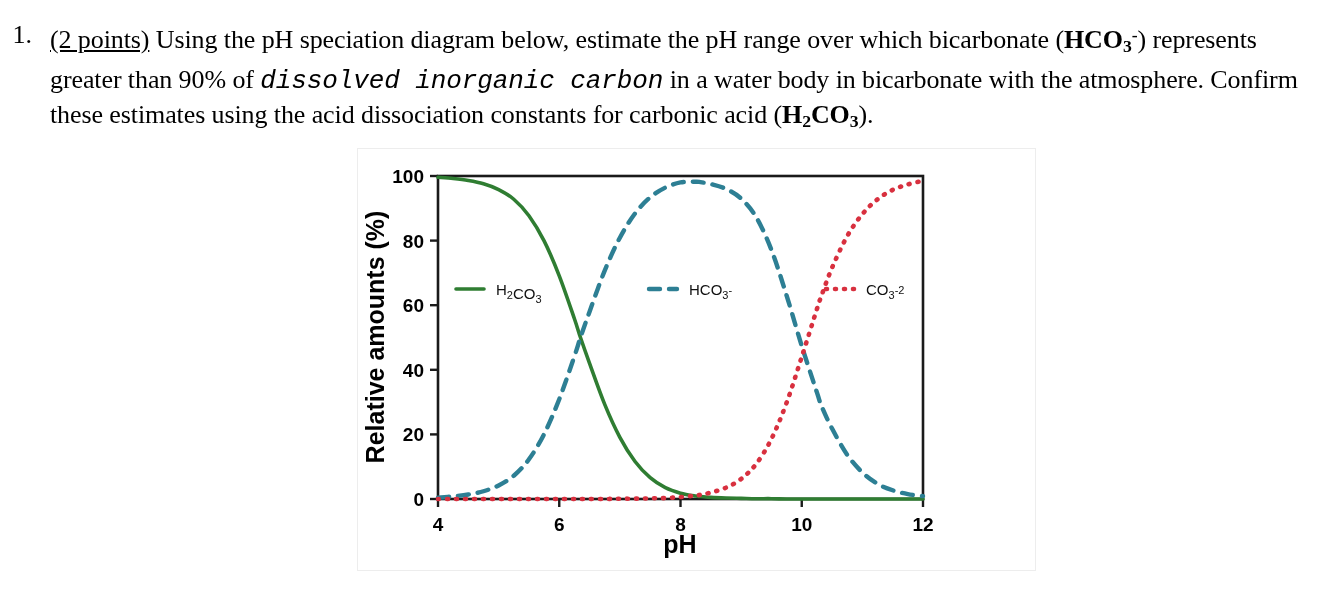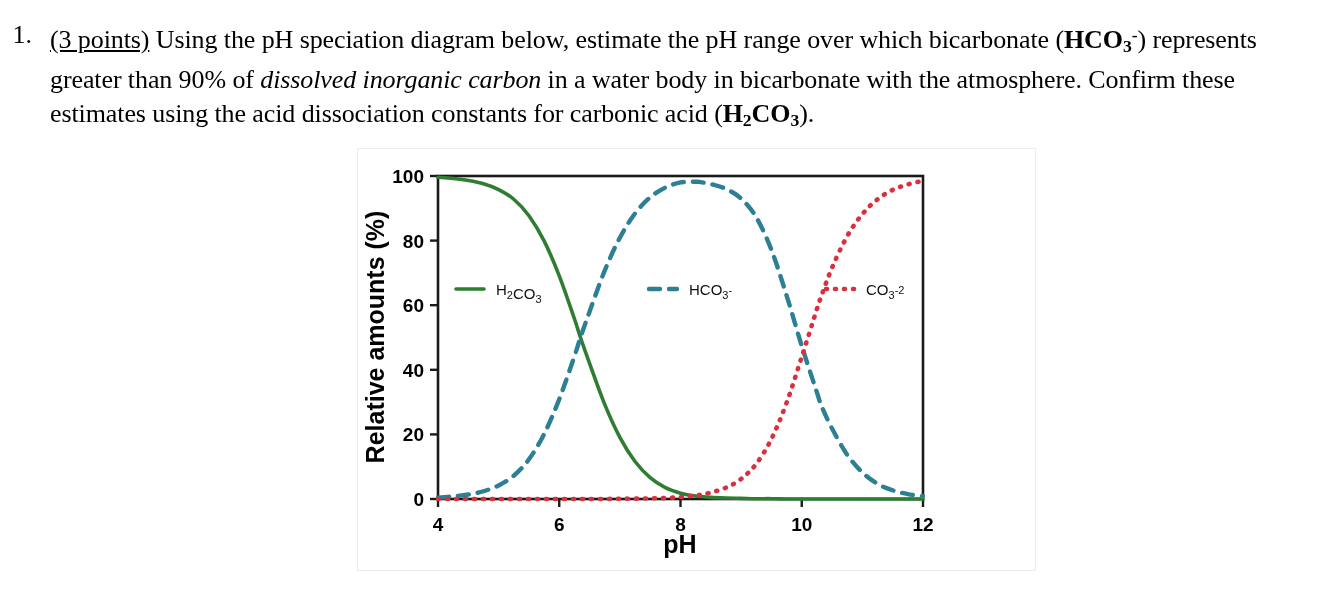--- a/index.html
+++ b/index.html
@@ -39,21 +39,21 @@
   .q-text {
     font-family: "Liberation Serif", serif;
     font-size: 26px;
     line-height: 34px;
     color: #000000;
     width: 1255px;
     letter-spacing: -0.1px;
   }
   .u { text-decoration: underline; }
   .b { font-weight: bold; }
-  .i { font-style: italic; }
+  .i { font-style: italic; font-family: Liberation Mono, monospace; }
   sub { font-size: 0.68em; vertical-align: -0.22em; }
   sup { font-size: 0.68em; vertical-align: 0.42em; }
 
   
   .figure {
     position: absolute;
     left: 357px;
     top: 148px;
     width: 679px;
     height: 423px;
@@ -95,21 +95,21 @@
   }
   .legend-sub { font-size: 11px; }
   .series-path { fill: none; stroke-linecap: round; stroke-linejoin: round; }
 </style>
 </head>
 <body>
 
 <div class="question-block">
   <div class="q-number">1.</div>
   <div class="q-text">
-    <span class="u">(3 points)</span><span> Using the pH speciation diagram below, estimate the pH range over which bicarbonate</span>
+    <span class="u">(2 points)</span><span> Using the pH speciation diagram below, estimate the pH range over which bicarbonate</span>
     <span>(<span class="b">HCO<sub>3</sub><sup>-</sup></span></span><span>) represents greater than 90% of </span><span class="i">dissolved inorganic carbon</span><span> in a water body in bicarbonate</span>
     <span>with the atmosphere. Confirm these estimates using the acid dissociation constants for carbonic acid</span>
     <span>(<span class="b">H<sub>2</sub>CO<sub>3</sub></span></span><span>).</span>
   </div>
 </div>
 
 <div class="figure">
   <div class="chart-stage">
     <svg class="chart-svg" id="chart" width="677" height="421" viewBox="0 0 677 421">
 

